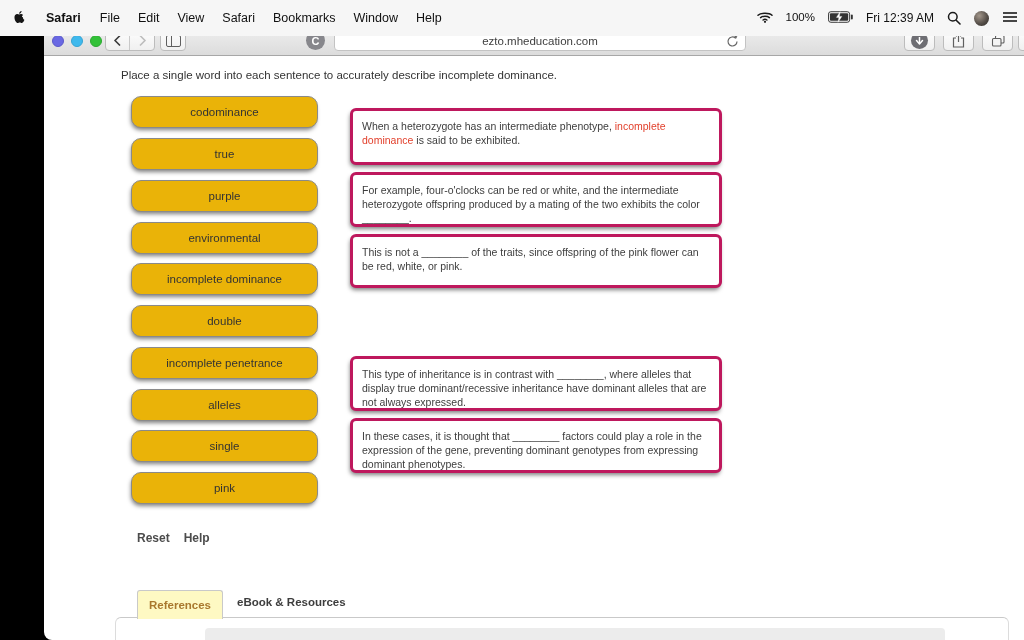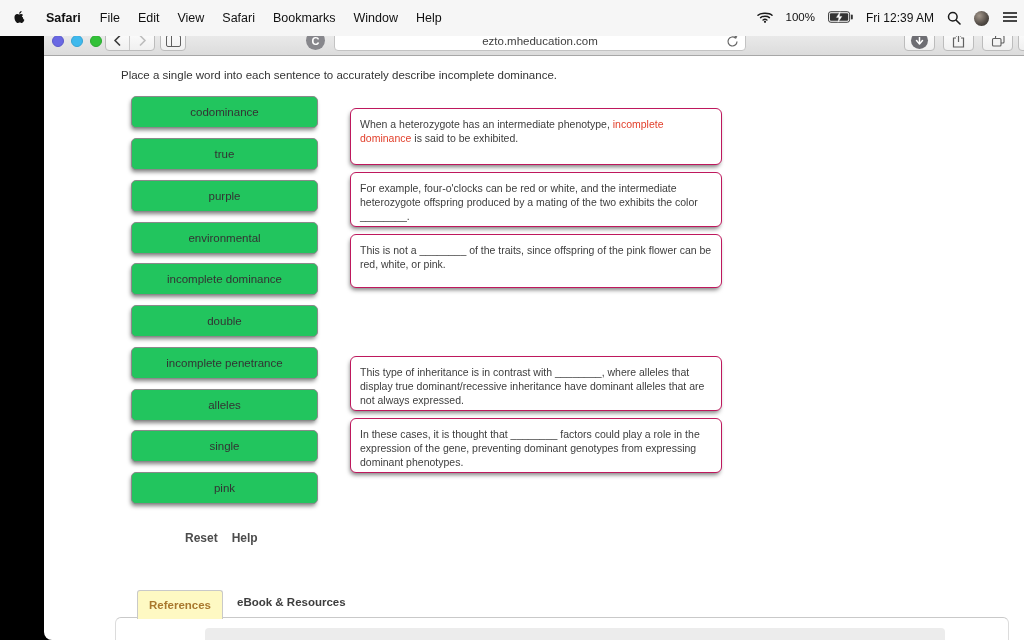--- a/index.html
+++ b/index.html
@@ -69,33 +69,33 @@
     width:17px; height:17px; border-radius:50%; background:#6e6e73;
     display:flex; align-items:center; justify-content:center;
   }
   .sharebtn { left:899px; width:31px; }
   .tabsbtn { left:938px; width:31px; }
   .sliverbtn { left:974px; width:10px; }
   
   .instruction { position:absolute; left:77px; top:43px; font-size:11.5px; color:#333; }
   .tile {
     position:absolute; left:87px; width:187px; height:32px;
-    background:#22c55e; border:1px solid #8a8a8a; border-radius:5px;
+    background:#eab308; border:1px solid #8a8a8a; border-radius:10px;
     box-shadow:-1px 3px 4px -1px rgba(0,0,0,.5);
     display:flex; align-items:center; justify-content:center;
     font-size:11.5px; color:#333; cursor:pointer;
   }
   .sbox {
     position:absolute; left:306px; width:372px;
-    background:#fff; border:1px solid #be185d; border-radius:6px;
+    background:#fff; border:3px solid #be185d; border-radius:6px;
     box-shadow:-1px 3px 4px -1px rgba(0,0,0,.5);
     padding:8px 9px; font-size:10.5px; line-height:1.35; color:#3d3d3d;
   }
   .sbox .hl { color:#e2402c; }
-  .actions { position:absolute; left:93px; top:505px; display:flex; gap:14px;margin-left:48px; }
+  .actions { position:absolute; left:93px; top:505px; display:flex; gap:14px; }
   .actions .act { font-size:12px; font-weight:bold; color:#4c4c4c; cursor:pointer; }
   
   .panel {
     position:absolute; left:71px; top:591px; width:894px; height:24px;
     background:#fff; border:1px solid #dcdcdc; border-top:1px solid #c9c9c9;
     border-bottom:none; border-radius:6px 6px 0 0; z-index:1;
   }
   .tab-active {
     position:absolute; left:93px; top:564px; width:86px; height:29px;
     background:#fef9c3; border:1px solid #c9c9c9; border-bottom:none;

